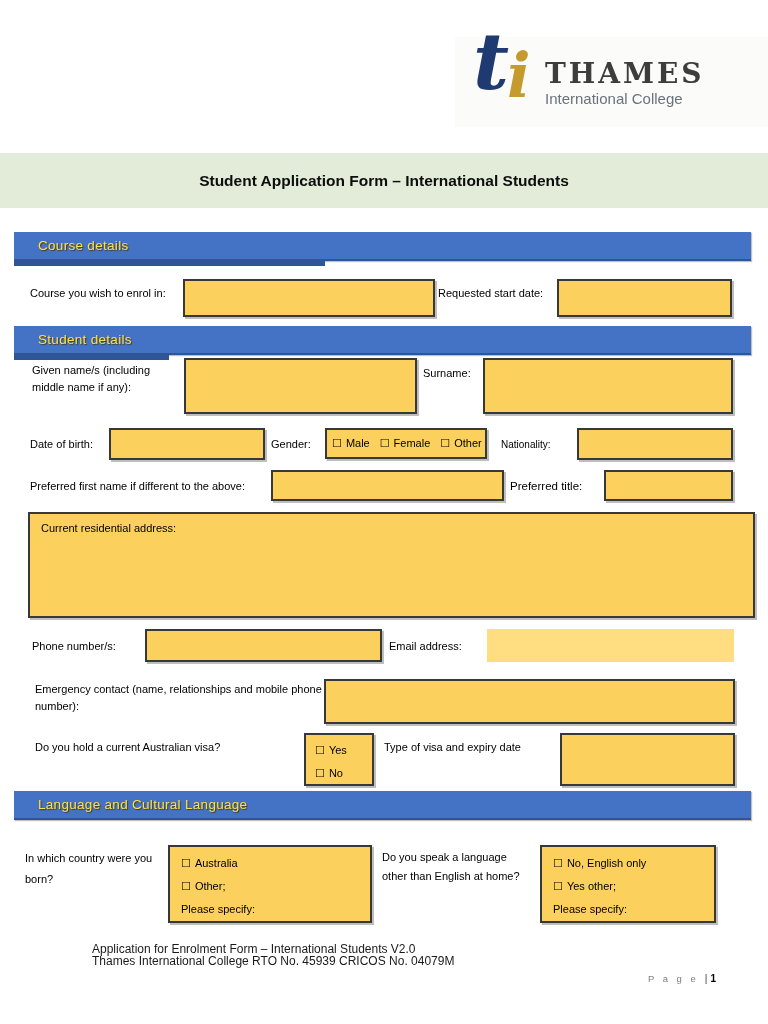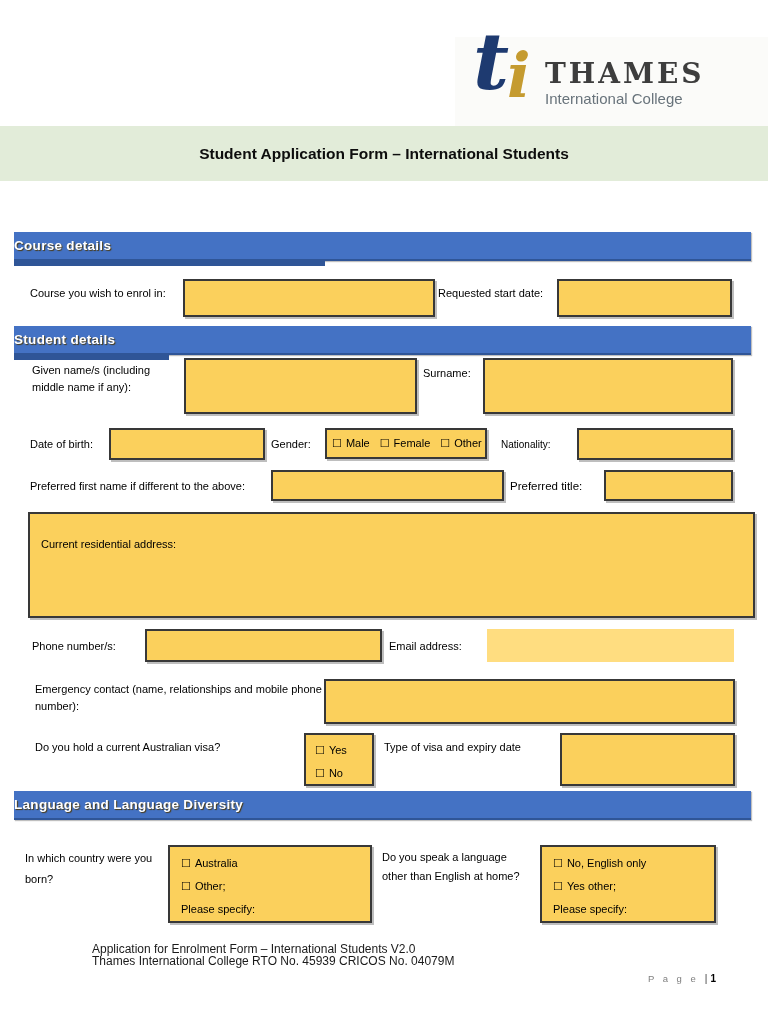--- a/index.html
+++ b/index.html
@@ -11,39 +11,39 @@
   .mono-t{position:absolute;left:18px;top:-14px;font-family:"DejaVu Serif",serif;font-style:italic;
           font-weight:bold;font-size:78px;color:#1e3a70;line-height:1;}
   .mono-i{position:absolute;left:52px;top:8px;font-family:"DejaVu Serif",serif;font-style:italic;
           font-weight:bold;font-size:62px;color:#c59b30;line-height:1;}
   .logo-text{position:absolute;left:90px;top:22px;}
   .logo-name{font-family:"DejaVu Serif",serif;font-weight:bold;font-size:28px;letter-spacing:3px;
              color:#3d3d3d;line-height:1.1;}
   .logo-sub{font-size:15px;color:#68737b;margin-top:0px;}
 
   
-  .banner{position:absolute;left:0;top:126px;width:768px;height:55px;background:#e2ecd9;}
+  .banner{position:absolute;left:0;top:153px;width:768px;height:55px;background:#e2ecd9;}
   .banner-title{width:100%;text-align:center;line-height:55px;font-weight:bold;font-size:15.5px;color:#0d0d0d;}
 
   
   .secbar{position:absolute;left:14px;width:737px;height:27px;background:#4472c4;
           border-bottom:2px solid #2f5597;box-shadow:1px 1px 1px rgba(0,0,0,.25);}
   .secbar .tab{position:absolute;left:0;top:29px;height:5px;background:#2f5597;}
-  .secbar .sec-label{display:block;line-height:27px;font-weight:bold;font-size:13.5px;
-          color:#ffffff;text-shadow:1px 1px 1px #4a3a14;letter-spacing:.3px;}
+  .secbar .sec-label{display:block;margin-left:24px;line-height:27px;font-weight:normal;font-size:13.5px;
+          color:#fde047;text-shadow:1px 1px 1px #4a3a14;letter-spacing:.3px;}
 
   
   .ybox{position:absolute;background:#fbd05c;border:2px solid #383838;box-sizing:border-box;
         box-shadow:2px 2px 0 rgba(110,110,110,.45);}
   .ybox.flat{background:#ffdd80;border:none;box-shadow:none;}
   .ybox.thick{border-width:2.5px;}
 
   
   .label{position:absolute;font-size:11px;color:#000;line-height:17px;}
-  .inbox-label{padding:24px 11px;font-size:11px;display:block;}
+  .inbox-label{padding:8px 11px;font-size:11px;display:block;}
   .optline{font-size:11px;line-height:23px;white-space:nowrap;}
   .cb{display:inline-block;font-size:11px;margin-right:4px;}
   .gender-line{width:100%;text-align:center;line-height:26px;font-size:11px;white-space:nowrap;}
   .gender-line .opt{margin:0 5px;}
   .vpad{padding:4px 9px;}
   .lpad{padding:5px 11px;}
 
   
   .page-num{position:absolute;top:973px;right:52px;font-size:10px;color:#1a1a1a;}
   .page-word{color:#7f7f7f;letter-spacing:3px;font-size:9.5px;}
@@ -125,21 +125,21 @@
 
   <span class="label" style="left:35px;top:739px;">Do you hold a current Australian visa?</span>
   <div class="ybox vpad" style="left:304px;top:733px;width:70px;height:53px;">
     <div class="optline"><span class="cb">☐</span><span>Yes</span></div>
     <div class="optline"><span class="cb">☐</span><span>No</span></div>
   </div>
   <span class="label" style="left:384px;top:739px;">Type of visa and expiry date</span>
   <div class="ybox" style="left:560px;top:733px;width:175px;height:53px;"></div>
 
   <div class="secbar" style="top:791px;">
-    <span class="sec-label">Language and Language Diversity</span>
+    <span class="sec-label">Language and Cultural Language</span>
   </div>
 
   <span class="label" style="left:25px;top:848px;width:150px;line-height:21px;">In which country were you born?</span>
   <div class="ybox lpad" style="left:168px;top:845px;width:204px;height:78px;">
     <div class="optline"><span class="cb">☐</span><span>Australia</span></div>
     <div class="optline"><span class="cb">☐</span><span>Other;</span></div>
     <div class="optline">Please specify:</div>
   </div>
 
   <span class="label" style="left:382px;top:848px;width:152px;line-height:19px;">Do you speak a language other than English at home?</span>

